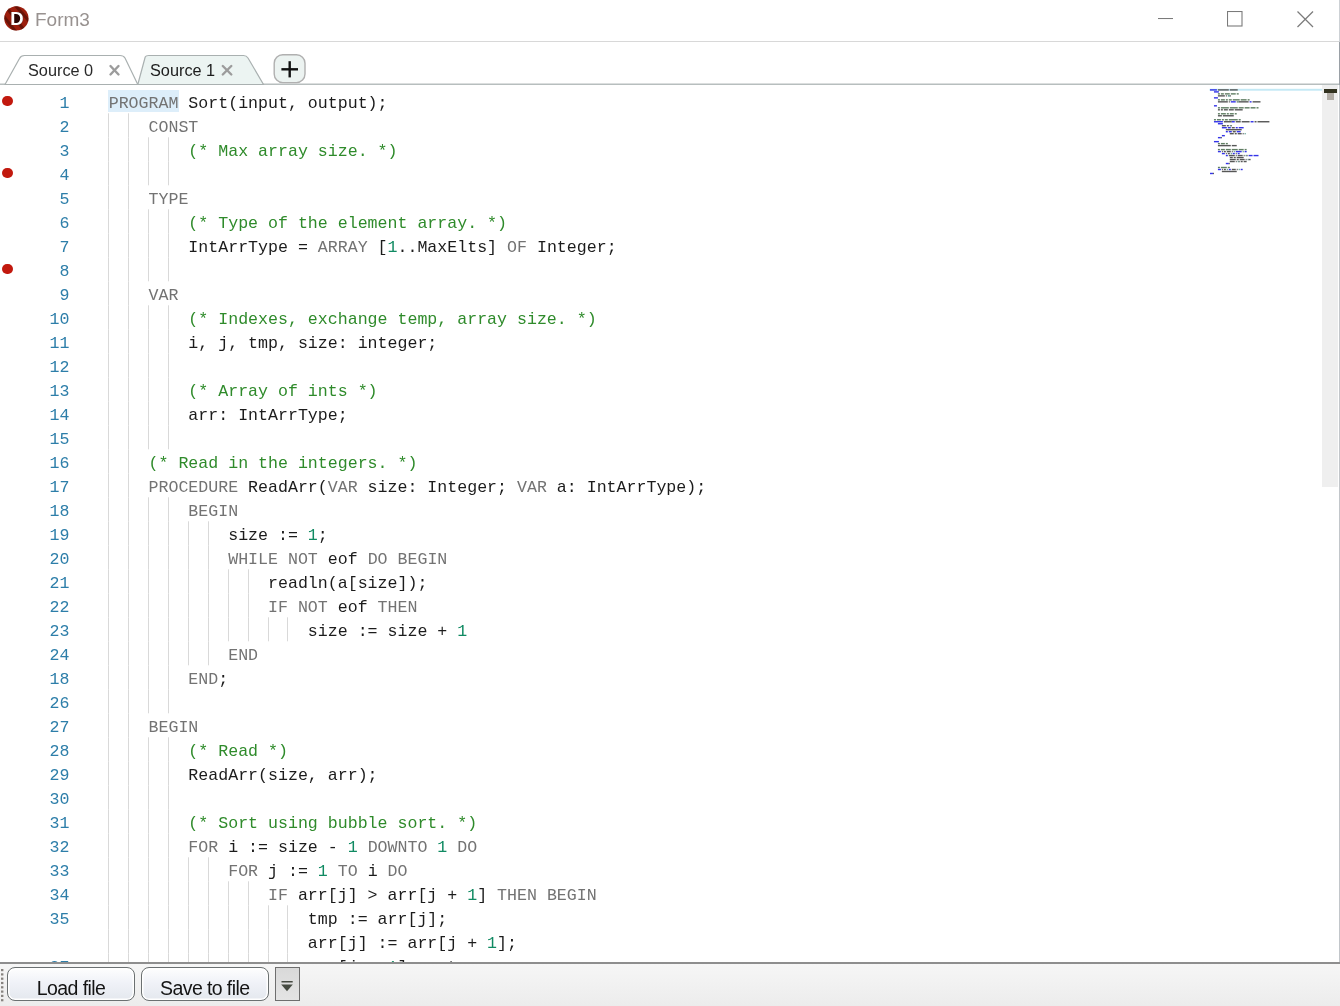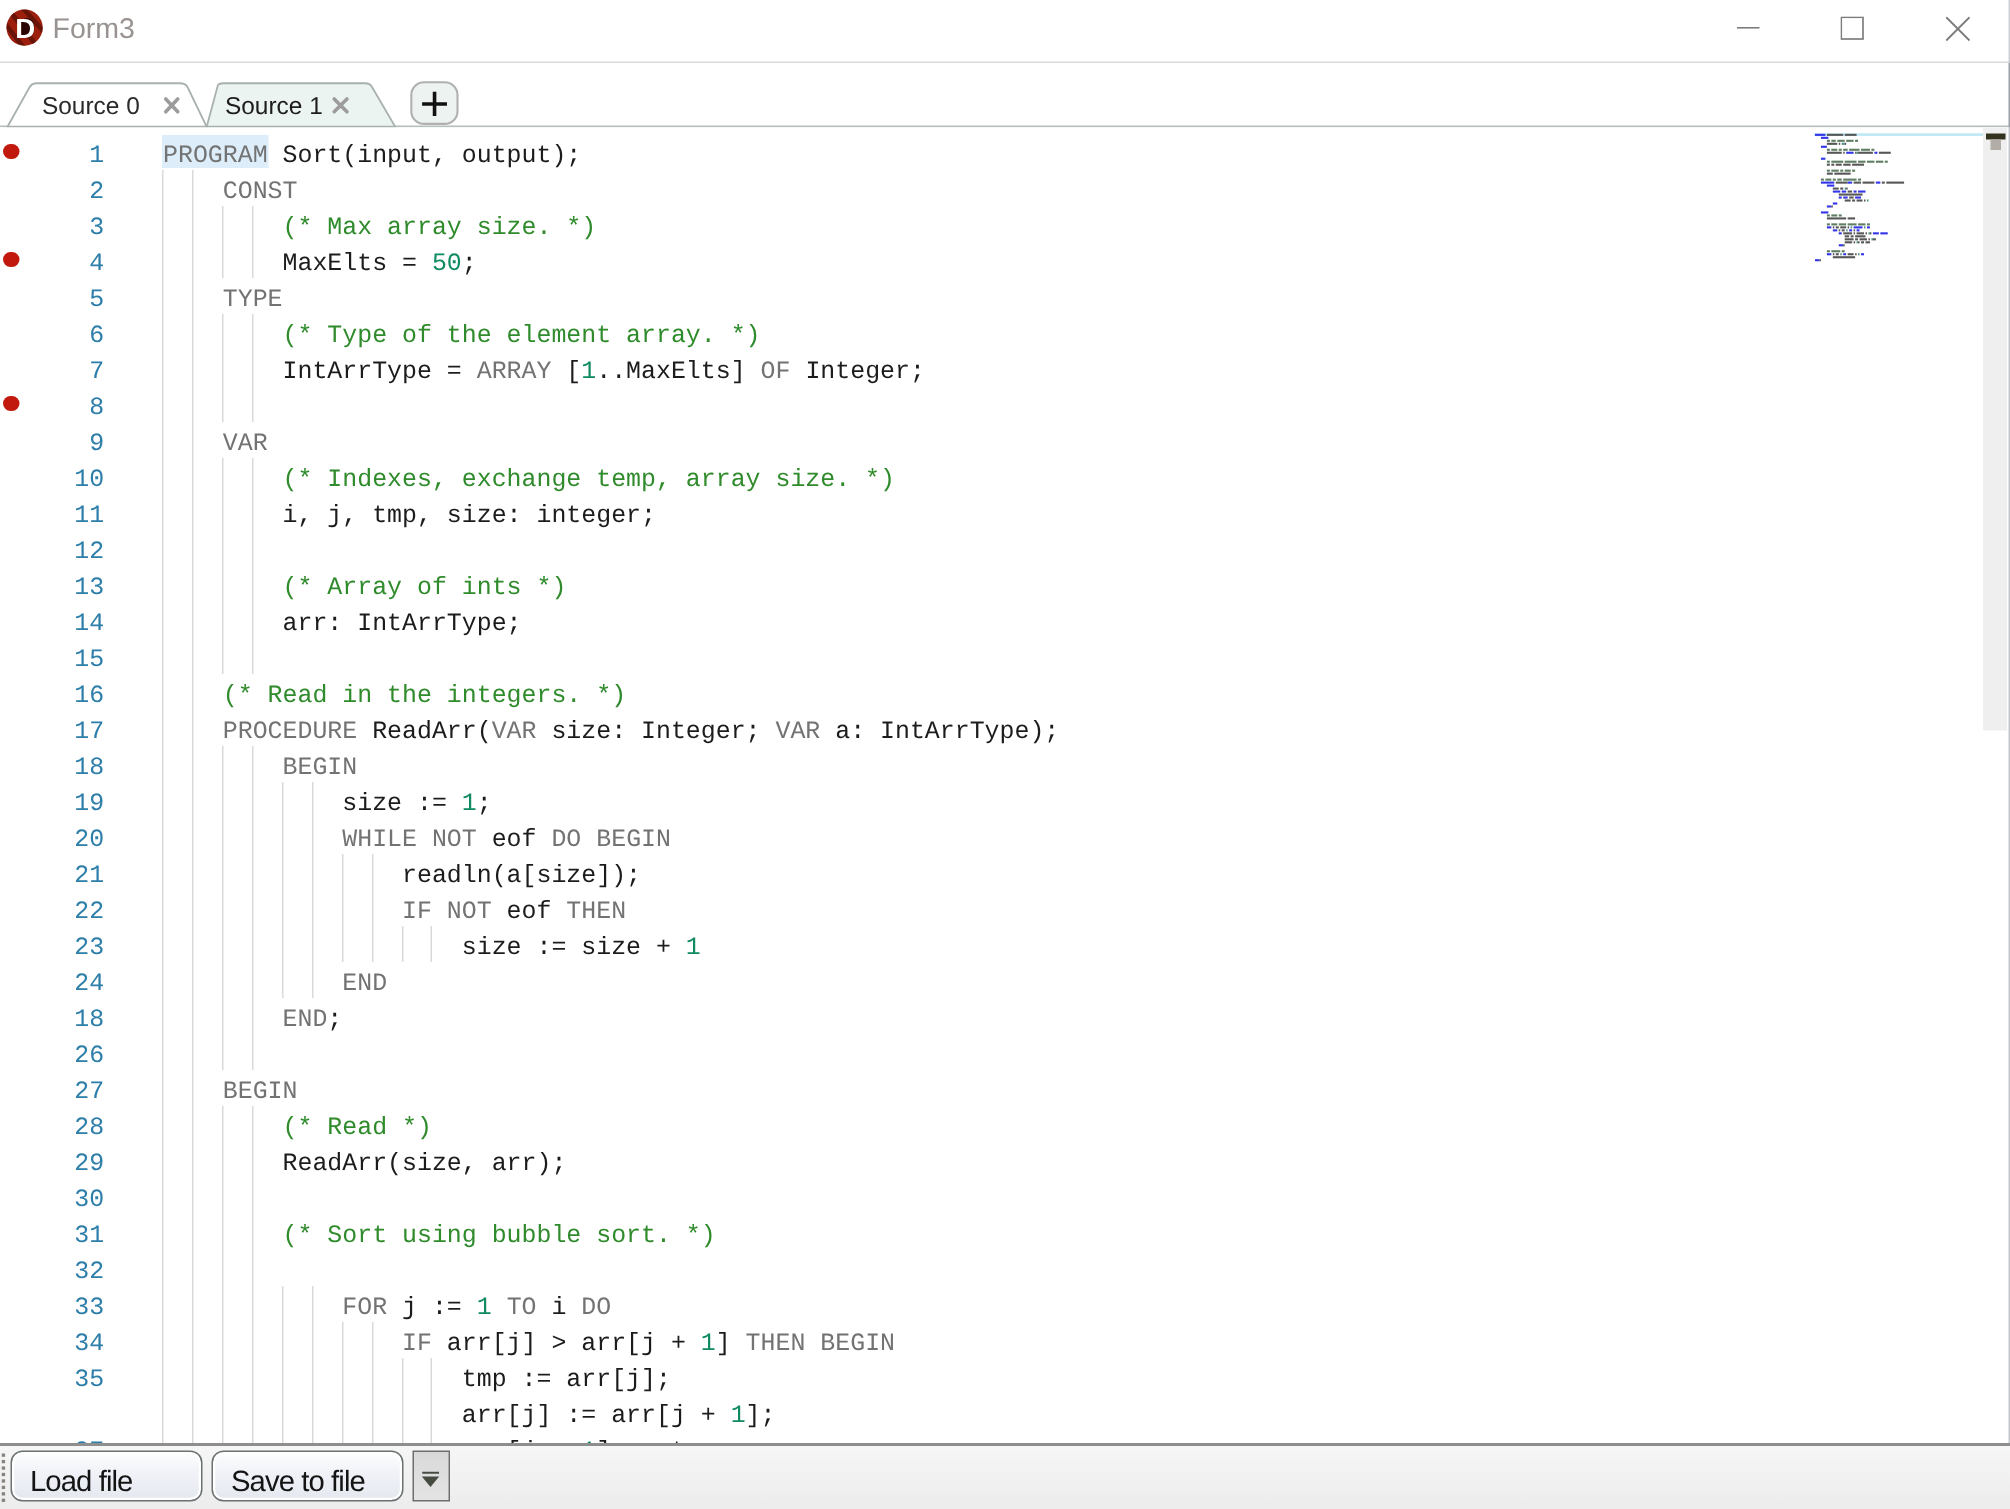--- a/index.html
+++ b/index.html
@@ -20,22 +20,22 @@
 .bp { position:absolute; left:2.3px; width:10.4px; height:10.4px; border-radius:50%; background:#c2190e; }
 #wordhl { position:absolute; left:107.5px; top:5.299999999999997px; width:71.8px; height:21.4px; background:#ddeefa; }
 #scrolltrack { position:absolute; left:1322px; top:0; width:15.5px; height:402px; background:#efefef; }
 #sbdark { position:absolute; left:1323.5px; top:4.0px; width:13.5px; height:3.5px; background:#32321f; }
 #sbthumb { position:absolute; left:1327px; top:7.5px; width:6.5px; height:7px; background:#b2ada6; }
 #toolbar { position:absolute; left:0; top:962px; width:1340px; height:44px; box-sizing:border-box;
   background:linear-gradient(180deg,#f6f6f6,#ececec); border-top:2.3px solid #8e8e8e; }
 .tbtn { position:absolute; top:2.8px; height:34.6px; border:1.6px solid #6b7071; border-radius:8px;
   background:linear-gradient(180deg,#fefefe 0%,#f0f2f8 45%,#e4e8ee 100%); box-sizing:border-box;
   box-shadow:inset 0 0 0 1.5px #ffffff;
-  font-size:19.5px; letter-spacing:-0.6px; color:#141414; 
-  line-height:29.5px; padding-top:5.8px;padding-left:12px; }
+  font-size:19.5px; letter-spacing:-0.6px; color:#141414; text-align:center;
+  line-height:29.5px; padding-top:5.8px; }
 #dropbtn { position:absolute; left:275.4px; top:3.2px; width:25px; height:34px;
   border:1.4px solid #6e6e6e; background:linear-gradient(180deg,#d9d9d9,#e4e4e4); }
 </style></head>
 <body>
 <div id="titlebar">
  <svg style="position:absolute;left:4px;top:6px" width="25" height="25" viewBox="0 0 25 25">
   <defs>
         <clipPath id="icirc">
           <circle cx="12.4" cy="12.4" r="12.1"></circle>
         </clipPath>
@@ -297,21 +297,20 @@
     <div class="gn" style="top:724.30px">31</div>
     <div class="gn" style="top:748.30px">32</div>
     <div class="gn" style="top:772.30px">33</div>
     <div class="gn" style="top:796.30px">34</div>
     <div class="gn" style="top:820.30px">35</div>
     <div class="gn" style="top:875px">36</div>
     <div class="gn" style="top:868.30px">37</div>
  <div class="cl" style="top:4.30px"><span class="k">PROGRAM</span><span> Sort(input, output);</span></div>
     <div class="cl" style="top:28.30px"><span class="k">    CONST</span></div>
     <div class="cl" style="top:52.30px"><span class="c">        (* Max array size. *)</span></div>
-    <div class="cl" style="top:76.30px"><span>        MaxElts = </span><span class="n">50</span><span>;</span></div>
     <div class="cl" style="top:100.30px"><span class="k">    TYPE</span></div>
     <div class="cl" style="top:124.30px"><span class="c">        (* Type of the element array. *)</span></div>
     <div class="cl" style="top:148.30px"><span>        IntArrType = </span><span class="k">ARRAY</span><span> [</span><span class="n">1</span><span>..MaxElts] </span><span class="k">OF</span><span> Integer;</span></div>
     <div class="cl" style="top:196.30px"><span class="k">    VAR</span></div>
     <div class="cl" style="top:220.30px"><span class="c">        (* Indexes, exchange temp, array size. *)</span></div>
     <div class="cl" style="top:244.30px"><span>        i, j, tmp, size: integer;</span></div>
     <div class="cl" style="top:316.30px"><span>        arr: IntArrType;</span></div>
     <div class="cl" style="top:292.30px"><span class="c">        (* Array of ints *)</span></div>
     <div class="cl" style="top:364.30px"><span class="c">    (* Read in the integers. *)</span></div>
     <div class="cl" style="top:388.30px"><span class="k">    PROCEDURE</span><span> ReadArr(</span><span class="k">VAR</span><span> size: Integer; </span><span class="k">VAR</span><span> a: IntArrType);</span></div>
@@ -320,20 +319,21 @@
     <div class="cl" style="top:460.30px"><span class="k">            WHILE</span><span> </span><span class="k">NOT</span><span> eof </span><span class="k">DO</span><span> </span><span class="k">BEGIN</span></div>
     <div class="cl" style="top:484.30px"><span>                readln(a[size]);</span></div>
     <div class="cl" style="top:508.30px"><span class="k">                IF</span><span> </span><span class="k">NOT</span><span> eof </span><span class="k">THEN</span></div>
     <div class="cl" style="top:532.30px"><span>                    size := size + </span><span class="n">1</span></div>
     <div class="cl" style="top:556.30px"><span class="k">            END</span></div>
     <div class="cl" style="top:580.30px"><span class="k">        END</span><span>;</span></div>
     <div class="cl" style="top:628.30px"><span class="k">    BEGIN</span></div>
     <div class="cl" style="top:652.30px"><span class="c">        (* Read *)</span></div>
     <div class="cl" style="top:724.30px"><span class="c">        (* Sort using bubble sort. *)</span></div>
     <div class="cl" style="top:676.30px"><span>        ReadArr(size, arr);</span></div>
+    <div class="cl" style="top:748.30px"><span class="k">        FOR</span><span> i := size - </span><span class="n">1</span><span> </span><span class="k">DOWNTO</span><span> </span><span class="n">1</span><span> </span><span class="k">DO</span></div>
     <div class="cl" style="top:772.30px"><span class="k">            FOR</span><span> j := </span><span class="n">1</span><span> </span><span class="k">TO</span><span> i </span><span class="k">DO</span></div>
     <div class="cl" style="top:796.30px"><span class="k">                IF</span><span> arr[j] &gt; arr[j + </span><span class="n">1</span><span>] </span><span class="k">THEN</span><span> </span><span class="k">BEGIN</span></div>
     <div class="cl" style="top:820.30px"><span>                    tmp := arr[j];</span></div>
     <div class="cl" style="top:844.30px"><span>                    arr[j] := arr[j + </span><span class="n">1</span><span>];</span></div>
     <div class="cl" style="top:868.30px"><span>                    arr[j + </span><span class="n">1</span><span>] := tmp</span></div>
  <svg id="minimap" style="position:absolute;left:0;top:0" width="1340" height="877" viewBox="0 85 1340 877">
       <rect x="1209.5" y="88.8" width="112.5" height="1.9" fill="#c3e9f5"></rect>
       <rect x="1210.00" y="89.20" width="6.93" height="1.4" fill="#3434e8"></rect>
       <rect x="1217.92" y="89.20" width="10.89" height="1.4" fill="#575757"></rect>
       <rect x="1229.80" y="89.20" width="7.92" height="1.4" fill="#575757"></rect>

